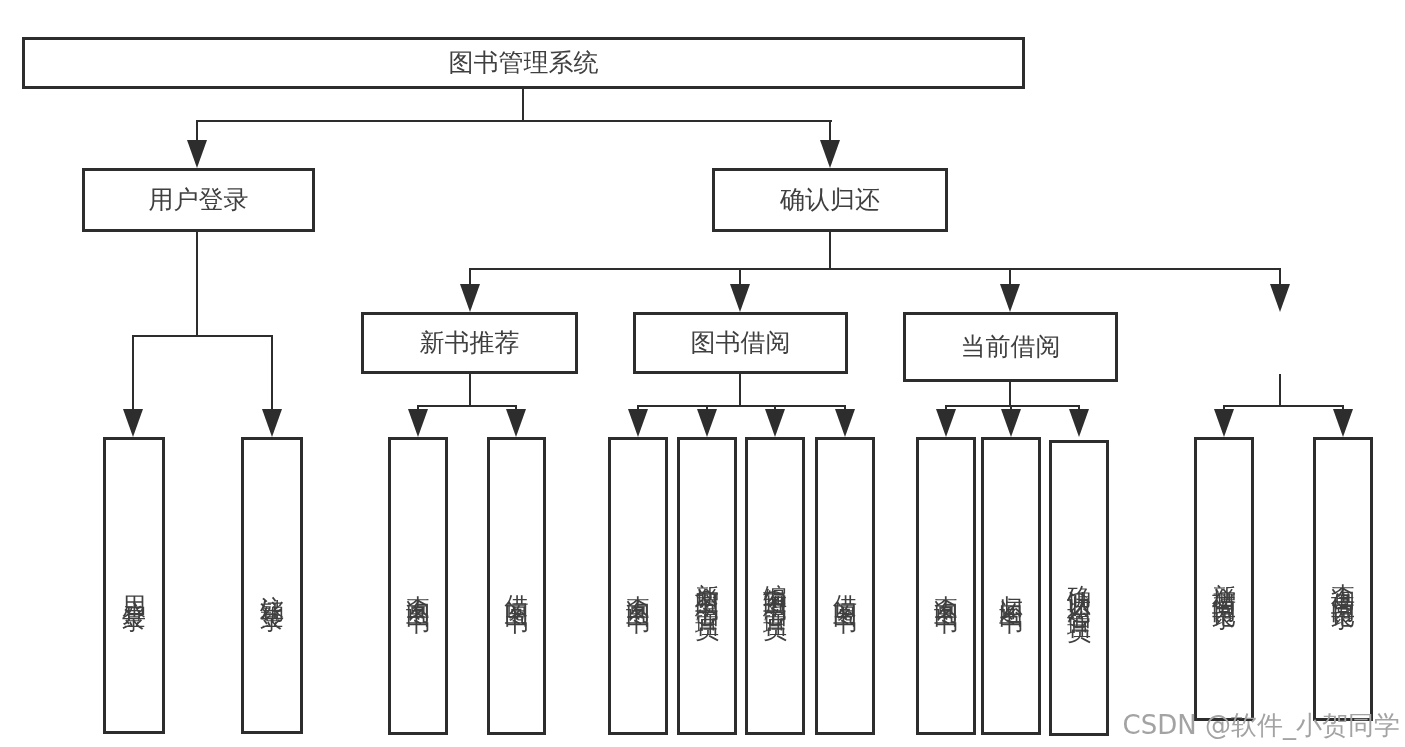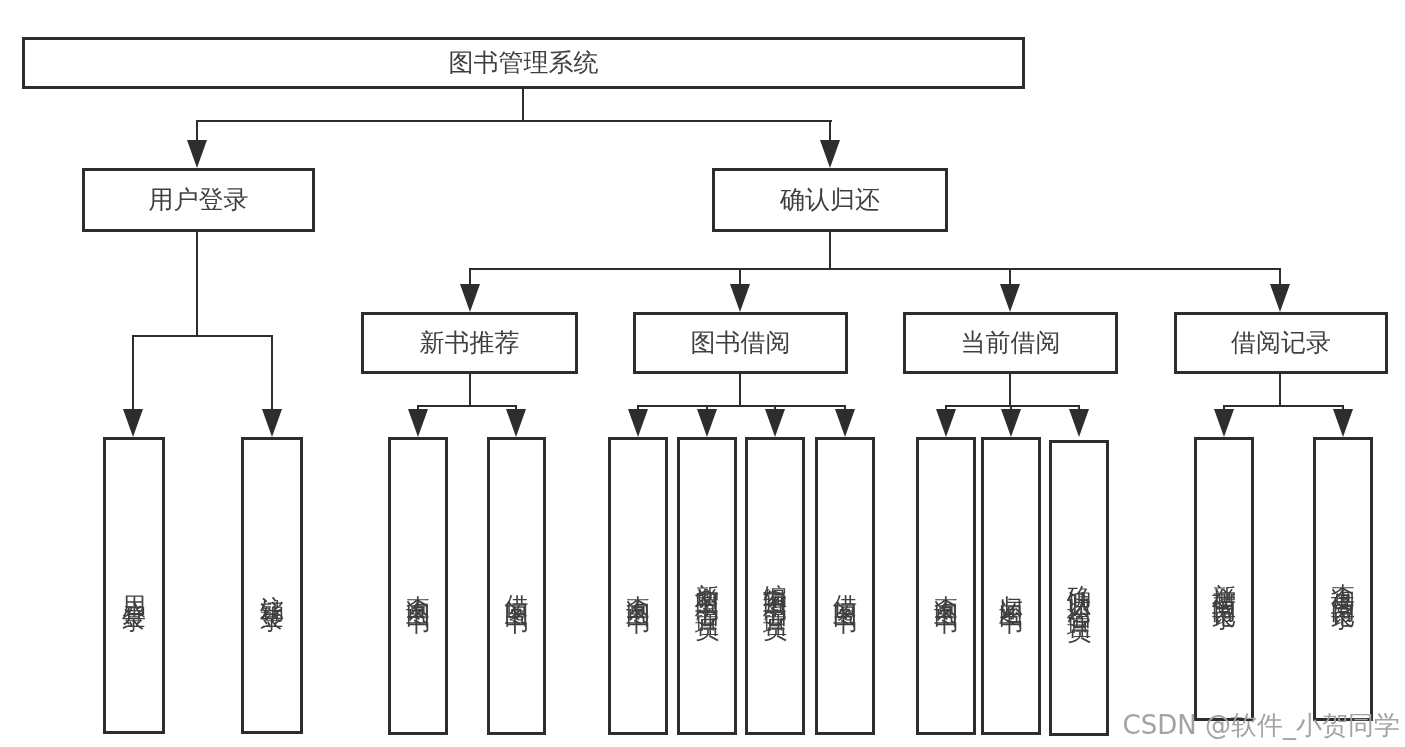--- a/index.html
+++ b/index.html
@@ -130,25 +130,22 @@
   <div class="box" style="left:712px;top:168px;width:236px;height:64px;">
     <span class="lbl">确认归还</span>
   </div>
 
   <div class="box" style="left:633px;top:312px;width:215px;height:62px;">
     <span class="lbl">图书借阅</span>
   </div>
   <div class="box" style="left:361px;top:312px;width:217px;height:62px;">
     <span class="lbl">新书推荐</span>
   </div>
-  <div class="box" style="left:903px;top:312px;width:215px;height:62px;">
+  <div class="box" style="left:903px;top:312px;width:215px;height:70px;">
     <span class="lbl">当前借阅</span>
-  </div>
-  <div class="box" style="left:1174px;top:312px;width:214px;height:62px;">
-    <span class="lbl">借阅记录</span>
   </div>
 
   <div class="box" style="left:103px;top:437px;width:62px;height:297px;">
     <span class="lbl vtext">用户登录</span>
   </div>
   <div class="box" style="left:241px;top:437px;width:62px;height:297px;">
     <span class="lbl vtext">注销登录</span>
   </div>
 
   <div class="box" style="left:388px;top:437px;width:60px;height:298px;">

